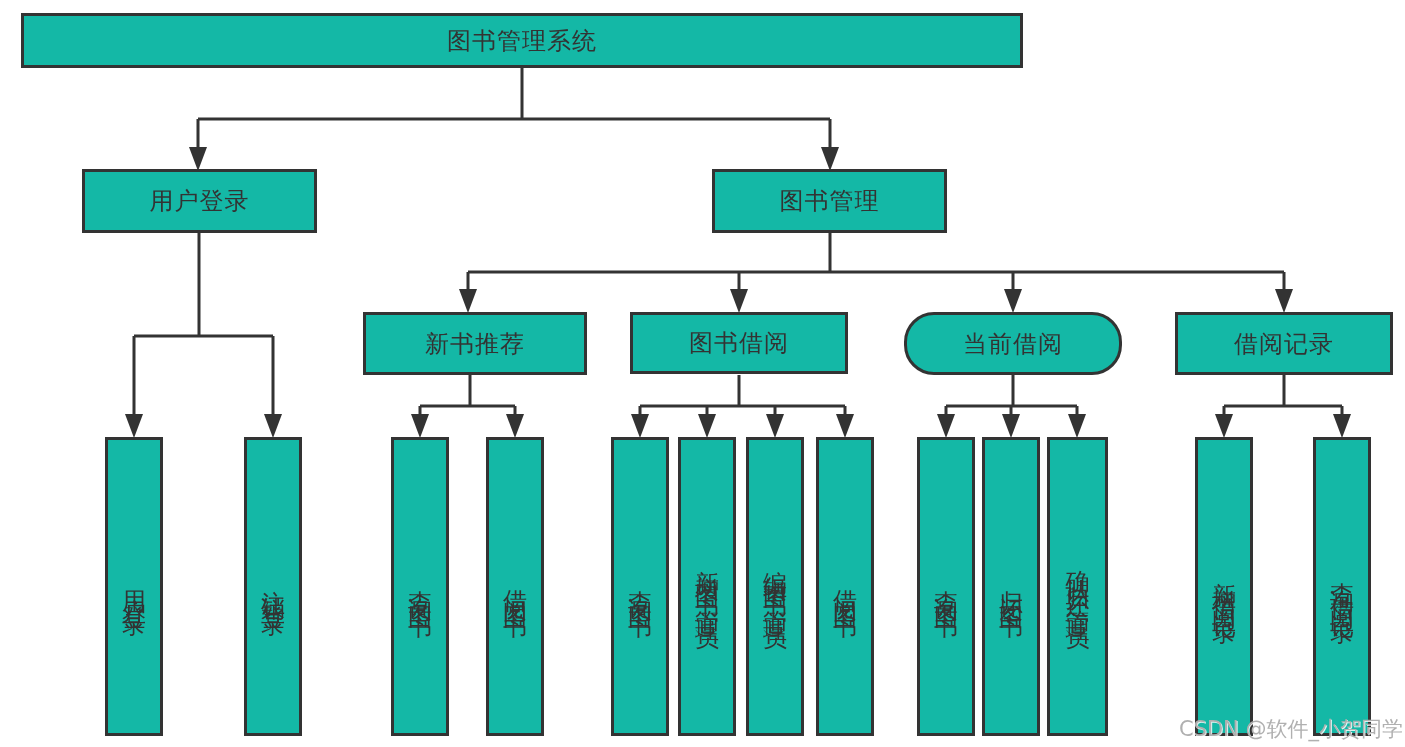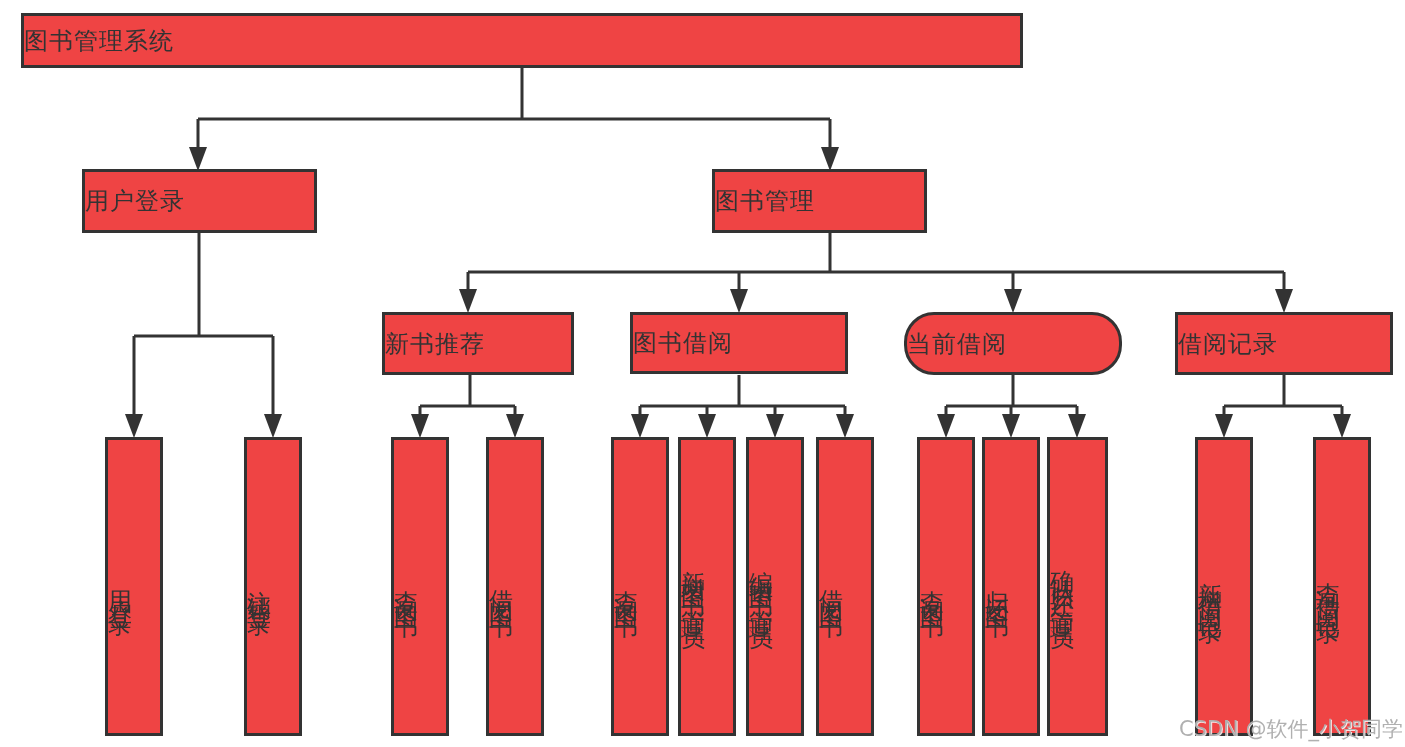--- a/index.html
+++ b/index.html
@@ -10,23 +10,23 @@
   }
   html,body{margin:0;padding:0;background:var(--bg);}
   .canvas{
     position:relative;width:1405px;height:747px;background:var(--bg);
     font-family:"DejaVu Sans","Liberation Sans",sans-serif;overflow:hidden;
   }
   .edges{position:absolute;left:0;top:0;width:1405px;height:747px;}
   .edges .ln{stroke:var(--line);stroke-width:3;fill:none;}
   .edges .ar{fill:var(--line);stroke:none;}
   .node{
-    position:absolute;box-sizing:border-box;background:#ef4444;
+    position:absolute;box-sizing:border-box;background:#14b8a6;
     border:3px solid var(--line);color:var(--text);
-    display:flex;align-items:center;justify-content:flex-start;
+    display:flex;align-items:center;justify-content:center;
     font-size:24px;line-height:1;text-align:center;
   }
   .hnode span{letter-spacing:1px;white-space:nowrap;}
   .vnode span{
     writing-mode:vertical-rl;text-orientation:mixed;
     letter-spacing:8px;white-space:nowrap;
   }
   .watermark{
     position:absolute;right:2px;bottom:4px;z-index:5;
     font-size:21px;color:var(--wm);white-space:nowrap;
@@ -70,25 +70,25 @@
     </g>
   </svg>
 
   <div class="node hnode" style="left:21px;top:13px;width:1002px;height:55px;">
     <span>图书管理系统</span>
   </div>
 
   <div class="node hnode" style="left:82px;top:169px;width:235px;height:64px;">
     <span>用户登录</span>
   </div>
-  <div class="node hnode" style="left:712px;top:169px;width:215px;height:64px;">
+  <div class="node hnode" style="left:712px;top:169px;width:235px;height:64px;">
     <span>图书管理</span>
   </div>
 
-  <div class="node hnode" style="left:382px;top:312px;width:192px;height:63px;">
+  <div class="node hnode" style="left:363px;top:312px;width:224px;height:63px;">
     <span>新书推荐</span>
   </div>
   <div class="node hnode" style="left:630px;top:312px;width:218px;height:62px;">
     <span>图书借阅</span>
   </div>
   <div class="node hnode" style="left:904px;top:312px;width:218px;height:63px;border-radius:30px;">
     <span>当前借阅</span>
   </div>
   <div class="node hnode" style="left:1175px;top:312px;width:218px;height:63px;">
     <span>借阅记录</span>

